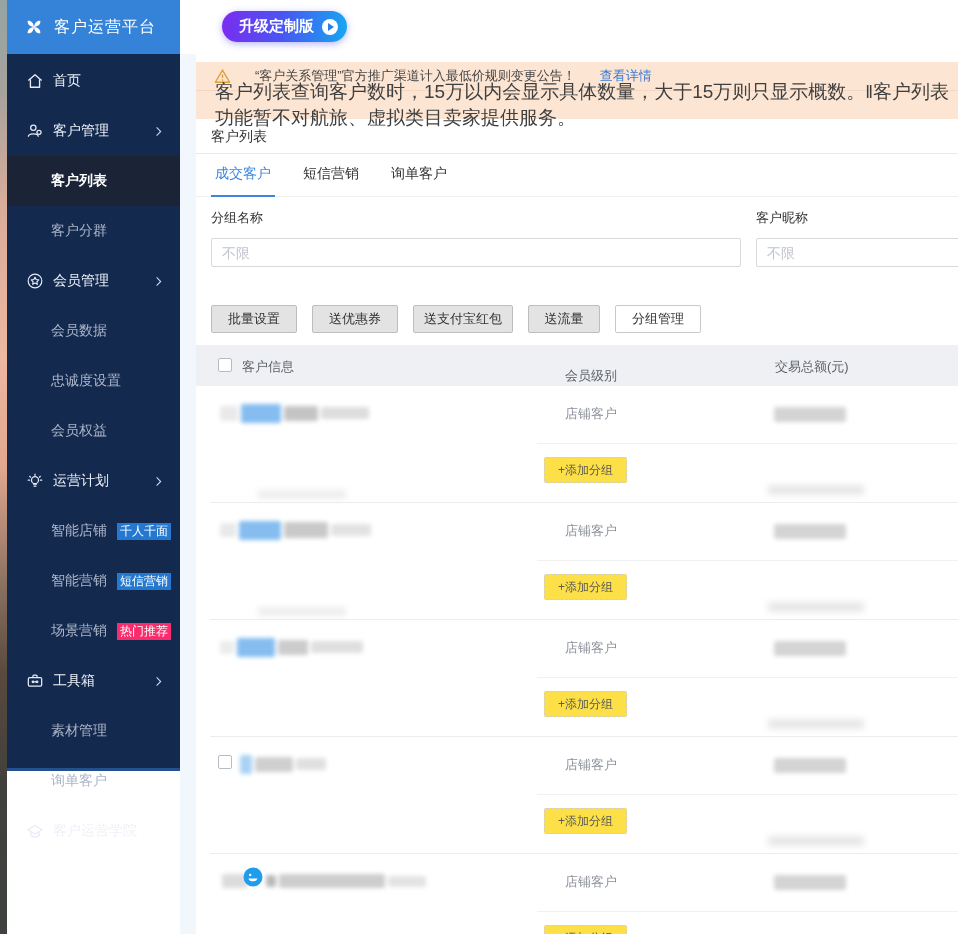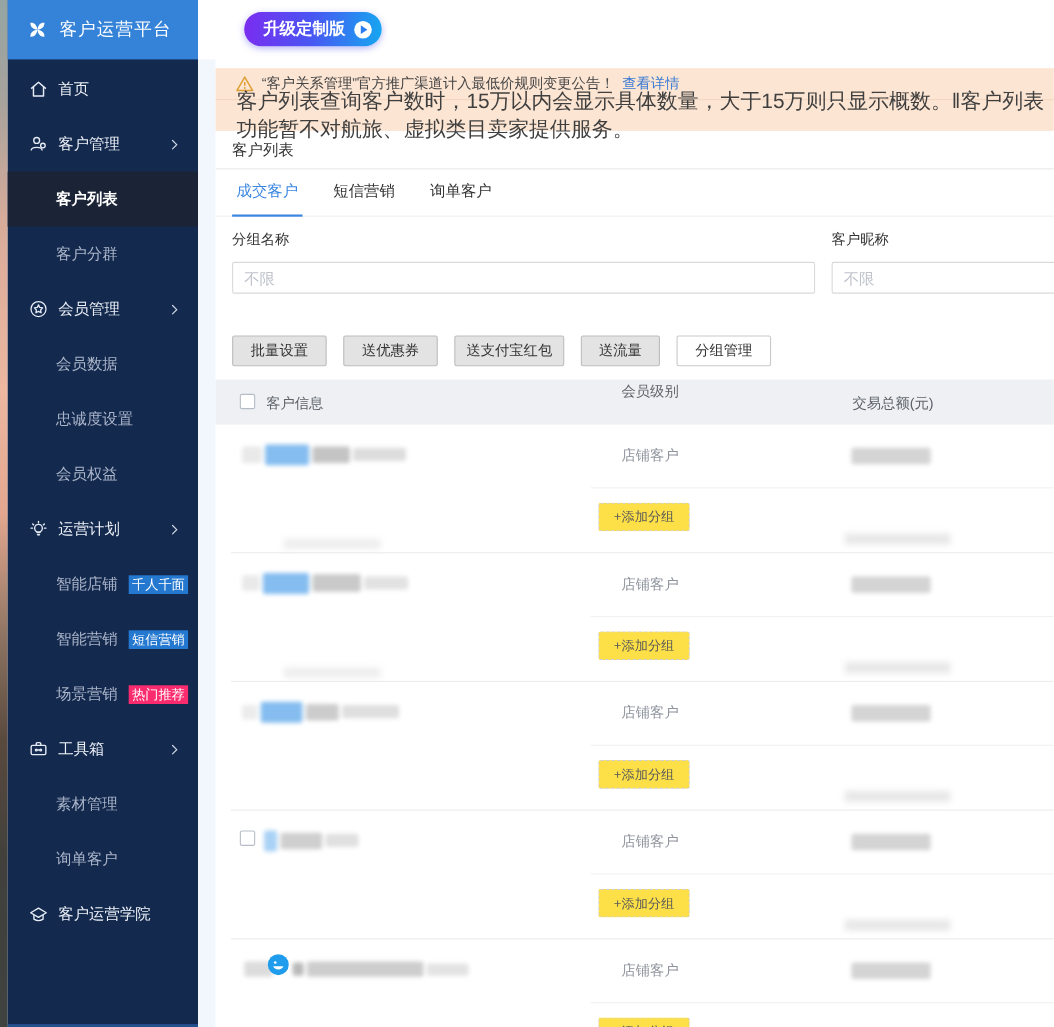--- a/index.html
+++ b/index.html
@@ -5,21 +5,21 @@
   * { margin:0; padding:0; box-sizing:border-box; }
   html,body { width:958px; height:934px; overflow:hidden; background:#fff;
     font-family:"Liberation Sans","DejaVu Sans",sans-serif; }
 
   
   .edge-strip { position:absolute; left:0; top:0; width:7px; height:934px;
     background:linear-gradient(180deg,#95a5a3 0%,#a8a29c 10%,#d9ac9a 22%,#edb7a0 38%,
       #e3a78f 50%,#8d7462 62%,#5a4a3e 72%,#41403c 84%,#3f4340 100%); }
 
   
-  .sidebar { position:absolute; left:7px; top:0; width:173px; height:934px; background:#14294e; }
+  .sidebar { position:absolute; left:7px; top:0; width:173px; height:771px; background:#14294e; }
   .sidebar-bottom-line { position:absolute; left:0; bottom:0; width:100%; height:3px; background:#24508f; }
   .logo { height:54px; background:#3583d8; display:flex; align-items:center; padding-left:16px; gap:9px; }
   .logo svg { display:block; }
   .logo-text { color:#fff; font-size:16px; letter-spacing:1px; }
   .menu { position:absolute; top:56px; left:0; right:0; }
   .mi { height:50px; display:flex; align-items:center; padding:0 15px 0 18px;
     color:#edf1f8; font-size:14px; cursor:pointer; }
   .mi .ic { width:20px; height:20px; margin-right:8px; flex:0 0 auto; }
   .mi .ic svg { width:20px; height:20px; display:block; }
   .mi .chev { margin-left:auto; width:13px; height:13px; }
@@ -39,21 +39,21 @@
     display:inline-flex; align-items:center; gap:8px; padding:0 9px 0 17px;
     background:linear-gradient(95deg,#7b2cf0 0%,#4a55f2 48%,#16a7f0 100%);
     color:#fff; font-size:15px; font-weight:bold; cursor:pointer;
     box-shadow:0 2px 7px rgba(70,70,240,.4); border:none; }
   .play { width:16px; height:16px; background:#fff; border-radius:50%; position:relative; }
   .play::after { content:''; position:absolute; left:6px; top:4px;
     border-left:6px solid #2a7df0; border-top:4px solid transparent; border-bottom:4px solid transparent; }
 
   .banner { position:absolute; left:0; top:62px; width:762px; background:#fce5d3; }
   .b-line1 { height:29px; display:flex; align-items:center; padding-left:18px;
-    border-bottom:1px solid #f3d7c2; font-size:13px; color:#454545; gap:7px; }
+    border-bottom:1px solid #f3d7c2; font-size:13px; color:#454545; gap:24px; }
   .b-line1 .warn { width:17px; height:17px; flex:0 0 auto; }
   .b-line2 { height:28px; display:flex; align-items:center; padding-left:19px; font-size:19px; color:#3f3f3f; }
   .b-link { color:#3a7bd5; text-decoration:none; cursor:pointer; }
 
   .page-head { position:absolute; top:120px; left:0; right:0; height:34px;
     border-bottom:1px solid #e9e9e9; display:flex; align-items:center;
     padding-left:15px; font-size:14px; color:#333; }
 
   .tabs { position:absolute; top:154px; left:0; right:0; height:43px;
     display:flex; align-items:flex-end; padding-left:15px; border-bottom:1px solid #efefef; }
@@ -71,21 +71,21 @@
 
   .actions { position:absolute; top:305px; left:15px; display:flex; gap:15px; }
   .btn { height:28px; font-size:13px; color:#333; border:1px solid #bdbdbd; background:#e3e3e3;
     border-radius:2px; display:flex; align-items:center; justify-content:center; cursor:pointer; }
   .btn.white { background:#fff; border-color:#c9c9c9; }
 
   .thead { position:absolute; top:345px; left:0; right:0; height:41px; background:#eef0f4;
     font-size:13px; color:#5d6269; }
   .thead .cbx { position:absolute; left:22px; top:13px; }
   .th-info { position:absolute; left:46px; top:13px; }
-  .th-level { position:absolute; left:369px; top:2px;text-align:center; }
+  .th-level { position:absolute; left:369px; top:22px;text-align:center; }
   .th-amount { position:absolute; left:579px; top:13px; }
 
   .cbx { width:14px; height:14px; border:1px solid #b6bcc6; border-radius:2px; background:#fff; cursor:pointer; }
 
   .tbody { position:absolute; top:386px; left:0; right:0; height:548px; overflow:hidden; }
   .row { position:absolute; left:0; right:0; height:117px; }
   .row::after { content:''; position:absolute; left:14px; right:0; bottom:0; height:1px; background:#ececec; }
   .row .inner-div { position:absolute; left:341px; right:0; top:57px; height:1px; background:#f1f1f1; }
   .row .level { position:absolute; left:369px; top:19px; font-size:13px; color:#8d929b; }
   .row .amt { position:absolute; left:578px; top:21px; width:72px; height:15px;

